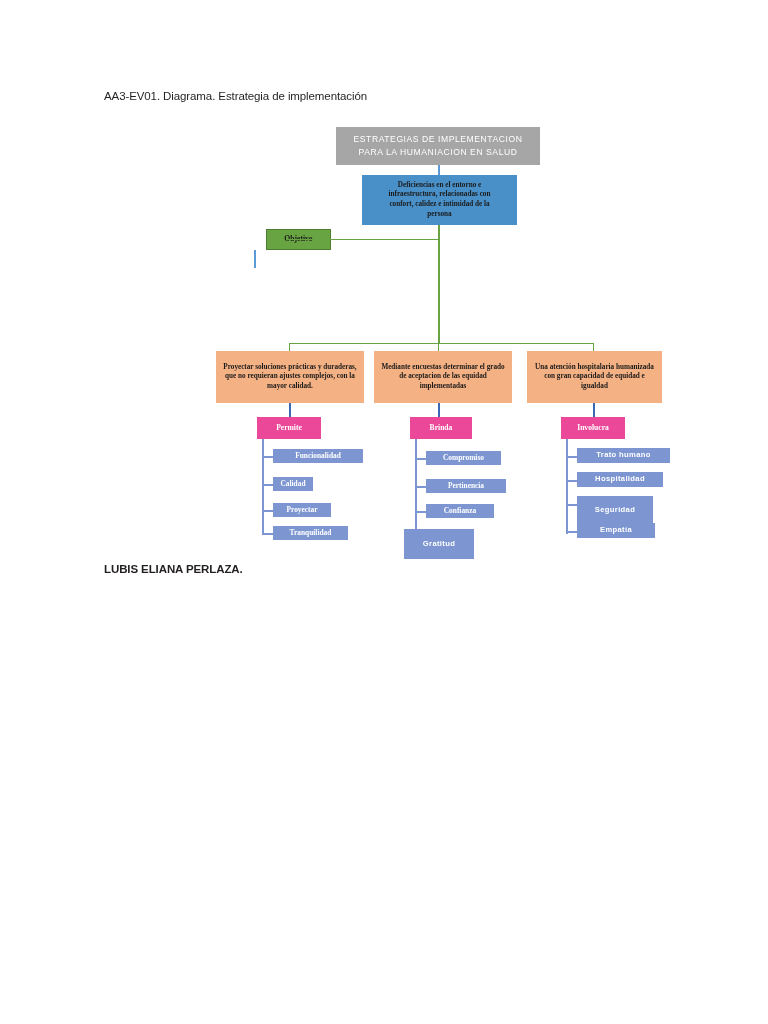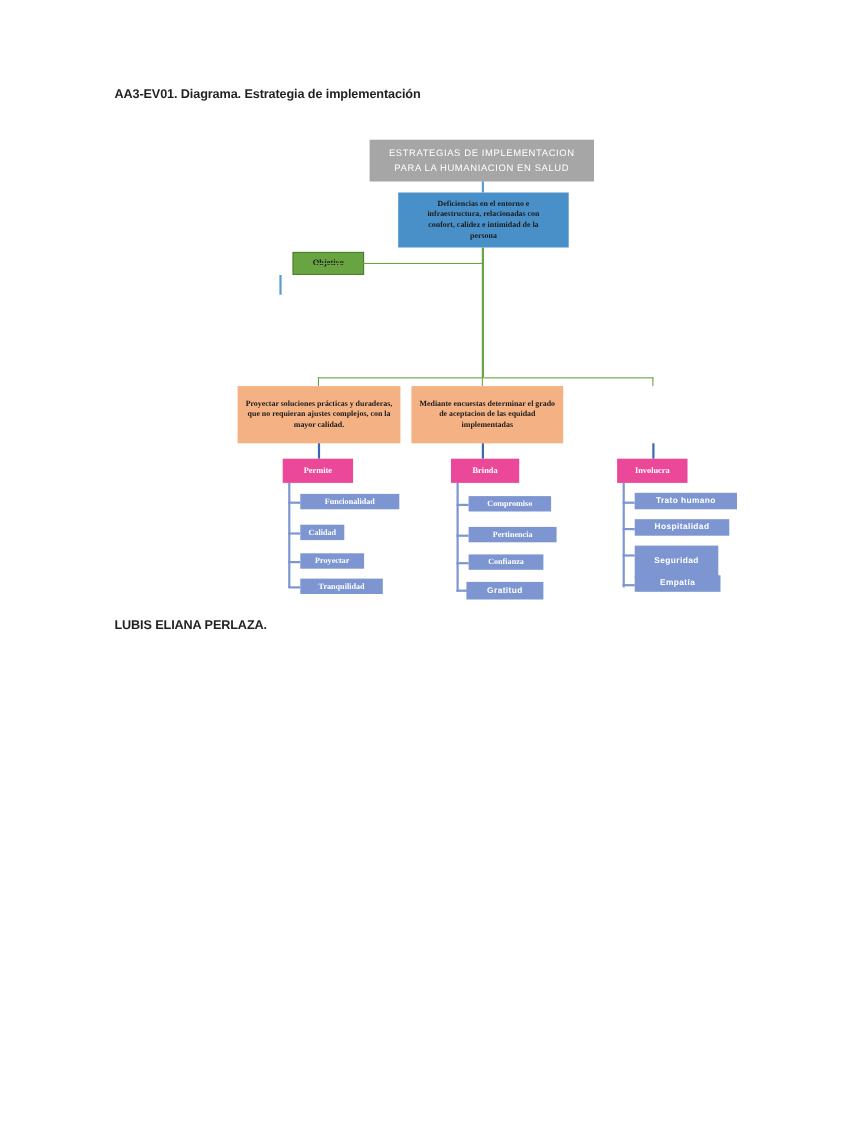--- a/index.html
+++ b/index.html
@@ -19,24 +19,24 @@
   .page {
     position: absolute;
     inset: 0;
     background: #ffffff;
   }
 
   
   .doc-title {
     position: absolute;
     left: 104px;
-    top: 80px;
+    top: 90px;
     font-family: "Liberation Sans", sans-serif;
     font-size: 11.5px;
-    font-weight: bold;
+    font-weight: normal;
     color: #231f20;
     letter-spacing: -0.1px;
     white-space: nowrap;
   }
   .doc-author {
     position: absolute;
     left: 104px;
     top: 563px;
     font-family: "Liberation Sans", sans-serif;
     font-size: 11.5px;
@@ -212,22 +212,23 @@
     <div class="node node-verb" style="left:410px; top:417px; width:62px; height:22px;">Brinda</div>
     <div class="line periwinkle" style="left:415px; top:439px; width:1.5px; height:99px;"></div>
     <div class="line periwinkle" style="left:415px; top:458px; width:11px; height:1.5px;"></div>
     <div class="line periwinkle" style="left:415px; top:486px; width:11px; height:1.5px;"></div>
     <div class="line periwinkle" style="left:415px; top:511px; width:11px; height:1.5px;"></div>
     <div class="line periwinkle" style="left:415px; top:536px; width:11px; height:1.5px;"></div>
 
     <div class="node node-leaf" style="left:426px; top:451px; width:75px; height:14px;">Compromiso</div>
     <div class="node node-leaf" style="left:426px; top:479px; width:80px; height:14px;">Pertinencia</div>
     <div class="node node-leaf" style="left:426px; top:504px; width:68px; height:14px;">Confianza</div>
-    <div class="node node-leaf wide-style" style="left:424px; top:529px; width:70px; height:16px;">Gratitud</div>
-
+    <div class="node node-leaf wide-style" style="left:404px; top:529px; width:70px; height:30px;">Gratitud</div>
+
+    <div class="node node-strategy" style="left:527px; top:351px; width:135px; height:52px;">Una atención hospitalaria humanizada con gran capacidad de equidad e igualdad</div>
     <div class="line steel" style="left:593px; top:403px; width:1.5px; height:14px;"></div>
     <div class="node node-verb" style="left:561px; top:417px; width:64px; height:22px;">Involucra</div>
     <div class="line periwinkle" style="left:566px; top:439px; width:1.5px; height:95px;"></div>
     <div class="line periwinkle" style="left:566px; top:456px; width:11px; height:1.5px;"></div>
     <div class="line periwinkle" style="left:566px; top:480px; width:11px; height:1.5px;"></div>
     <div class="line periwinkle" style="left:566px; top:504px; width:11px; height:1.5px;"></div>
     <div class="line periwinkle" style="left:566px; top:531px; width:11px; height:1.5px;"></div>
 
     <div class="node node-leaf wide-style" style="left:577px; top:448px; width:93px; height:15px;">Trato humano</div>
     <div class="node node-leaf wide-style" style="left:577px; top:472px; width:86px; height:15px;">Hospitalidad</div>

